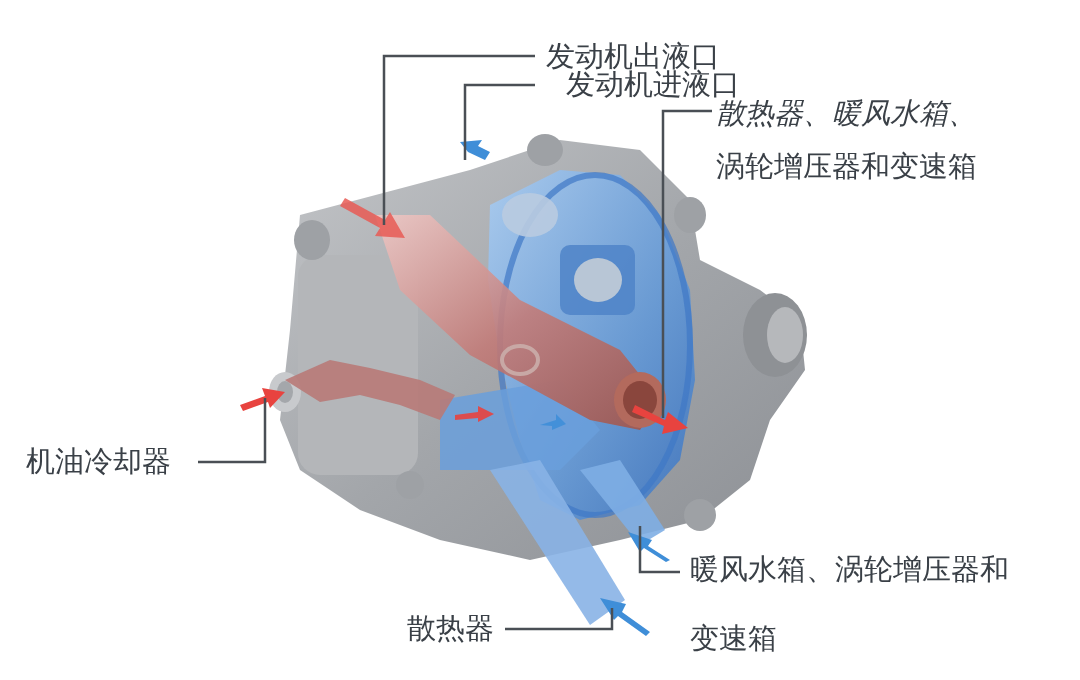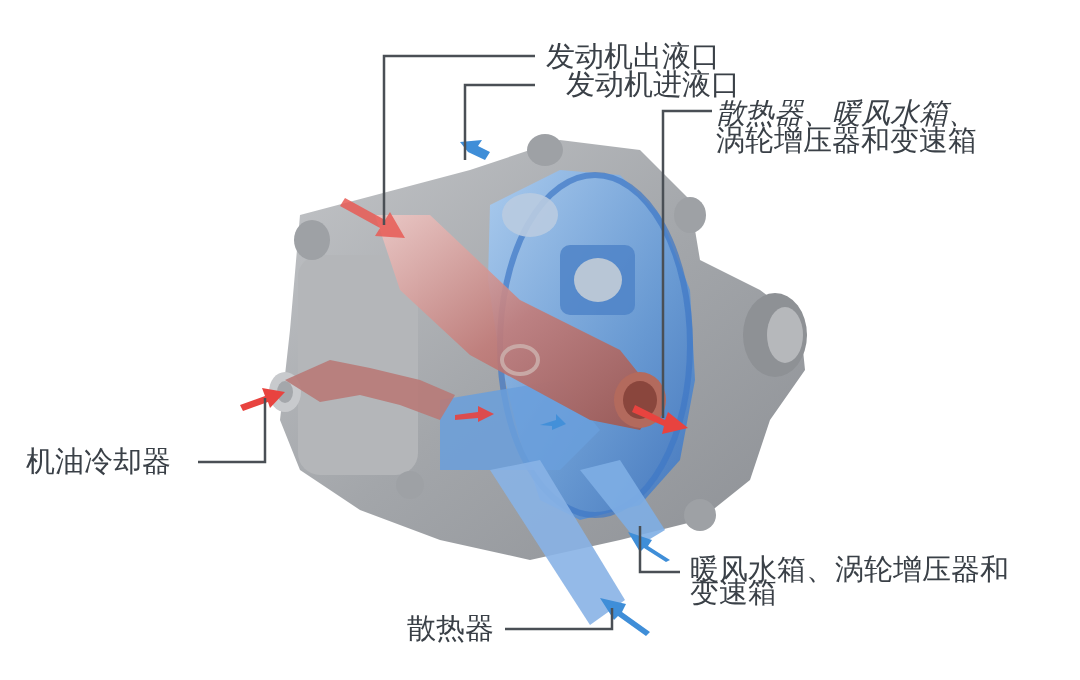--- a/index.html
+++ b/index.html
@@ -85,22 +85,22 @@
       <polyline points="198,462 265,462 265,398"></polyline>
       <polyline points="680,572 640,572 640,526"></polyline>
       <polyline points="505,629 612,629 612,608"></polyline>
     </g>
   </svg>
 
   <div class="label" style="left:546px; top:40px;">发动机出液口</div>
   <div class="label" style="left:566px; top:68px;">发动机进液口</div>
 
   <div class="label" style="left:716px; top:97px;font-style:italic;">散热器、暖风水箱、</div>
-  <div class="label" style="left:716px; top:124px;">涡轮增压器和变速箱</div>
+  <div class="label" style="left:716px; top:150px;">涡轮增压器和变速箱</div>
 
   <div class="label" style="left:26px; top:447px;font-family:Liberation Mono, monospace;">机油冷却器</div>
 
   <div class="label" style="left:690px; top:553px;">暖风水箱、涡轮增压器和</div>
-  <div class="label" style="left:690px; top:576px;">变速箱</div>
+  <div class="label" style="left:690px; top:622px;">变速箱</div>
 
   <div class="label" style="left:407px; top:612px;">散热器</div>
 
 </div>
 
 </body></html>

